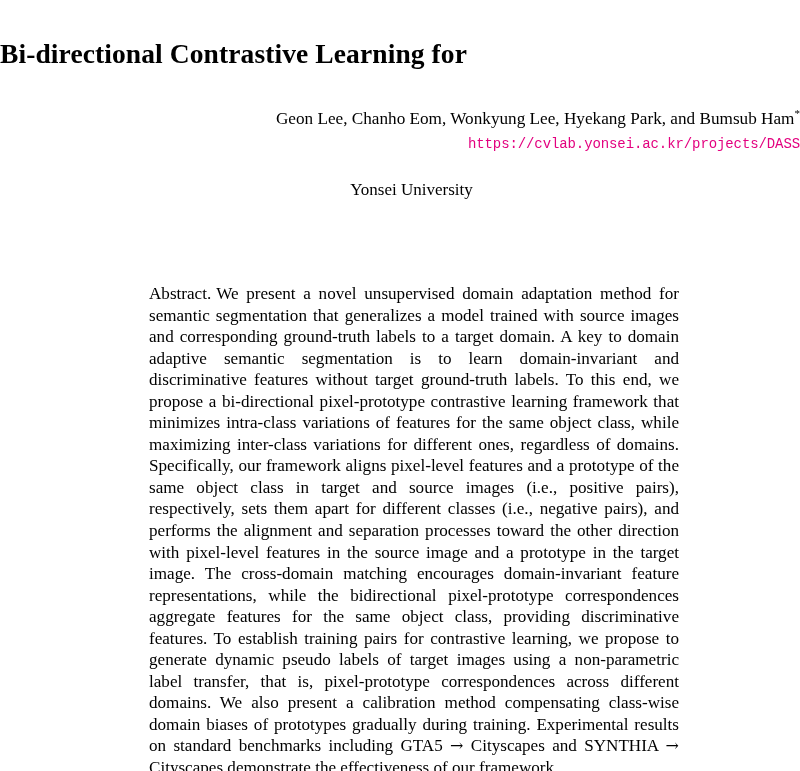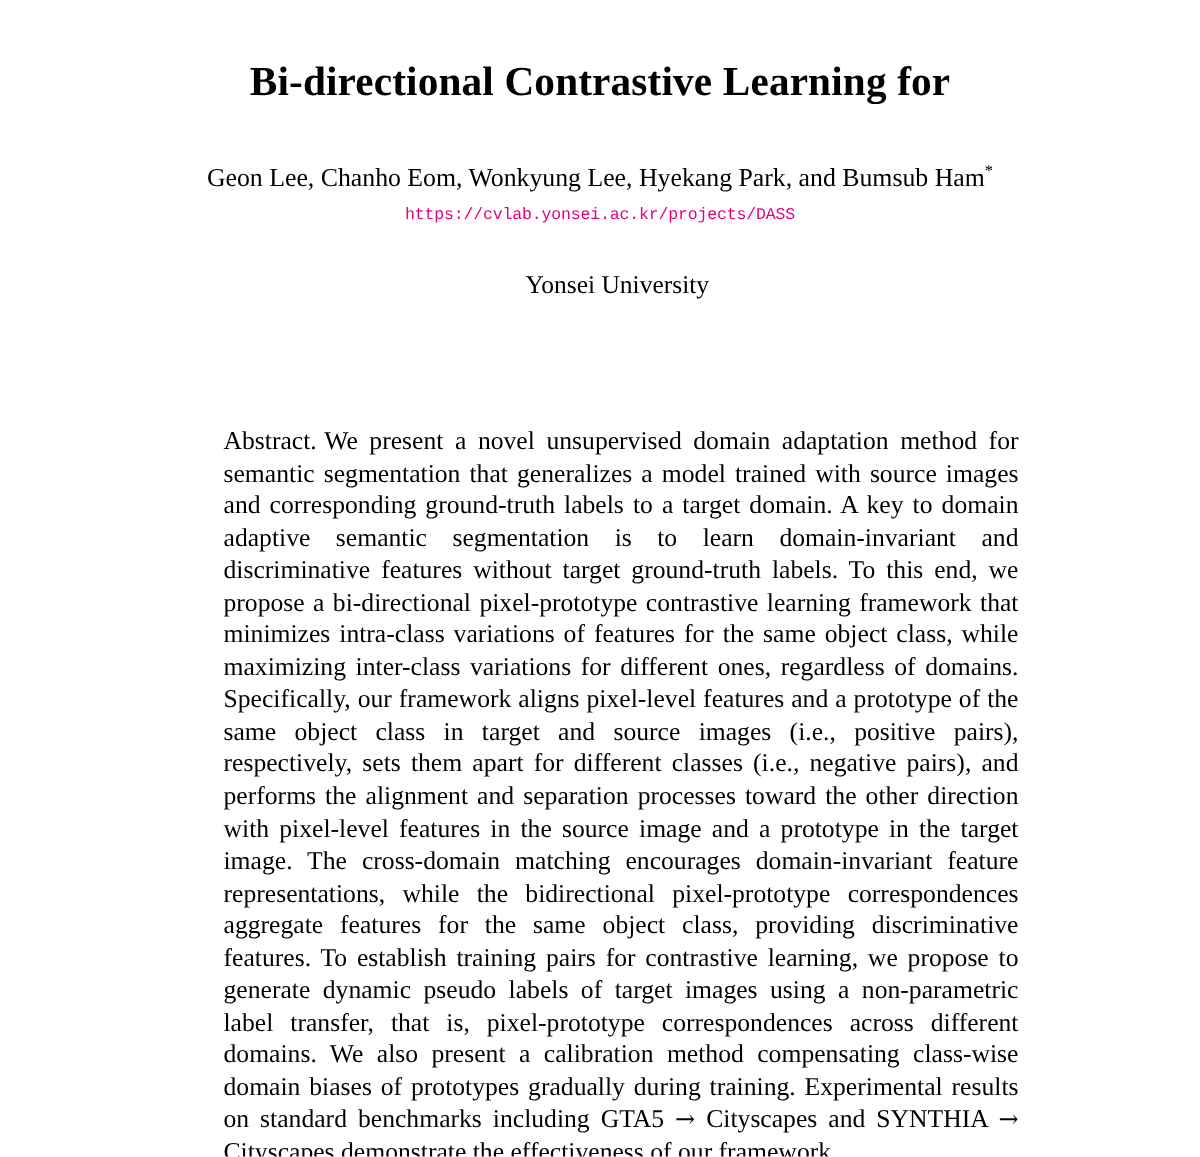--- a/index.html
+++ b/index.html
@@ -18,49 +18,49 @@
 
   .page {
     width: 800px;
     height: 771px;
     position: relative;
     box-sizing: border-box;
   }
 
   
   .title-block {
-    text-align: center;
+    text-align: left;
     padding-top: 38px;
   }
   .title-line {
     font-size: 27.5px;
     font-weight: bold;
     line-height: 32px;
     letter-spacing: 0.1px;
     white-space: nowrap;
   }
 
   
   .authors-block {
-    text-align: center;
+    text-align: right;
     margin-top: 38px;
   }
   .authors-line {
     font-size: 17.2px;
     line-height: 21px;
     white-space: nowrap;
   }
   .authors-line sup {
     font-size: 11px;
     vertical-align: super;
     line-height: 0;
   }
   .url-line {
     font-family: "Liberation Mono", "DejaVu Sans Mono", monospace;
-    font-size: 11px;
+    font-size: 14px;
     line-height: 22px;
     margin-top: 4px;
     color: #e3007f;
     letter-spacing: -0.1px;
   }
 
   
   .affiliation-block {
     text-align: center;
     margin-top: 24px;

